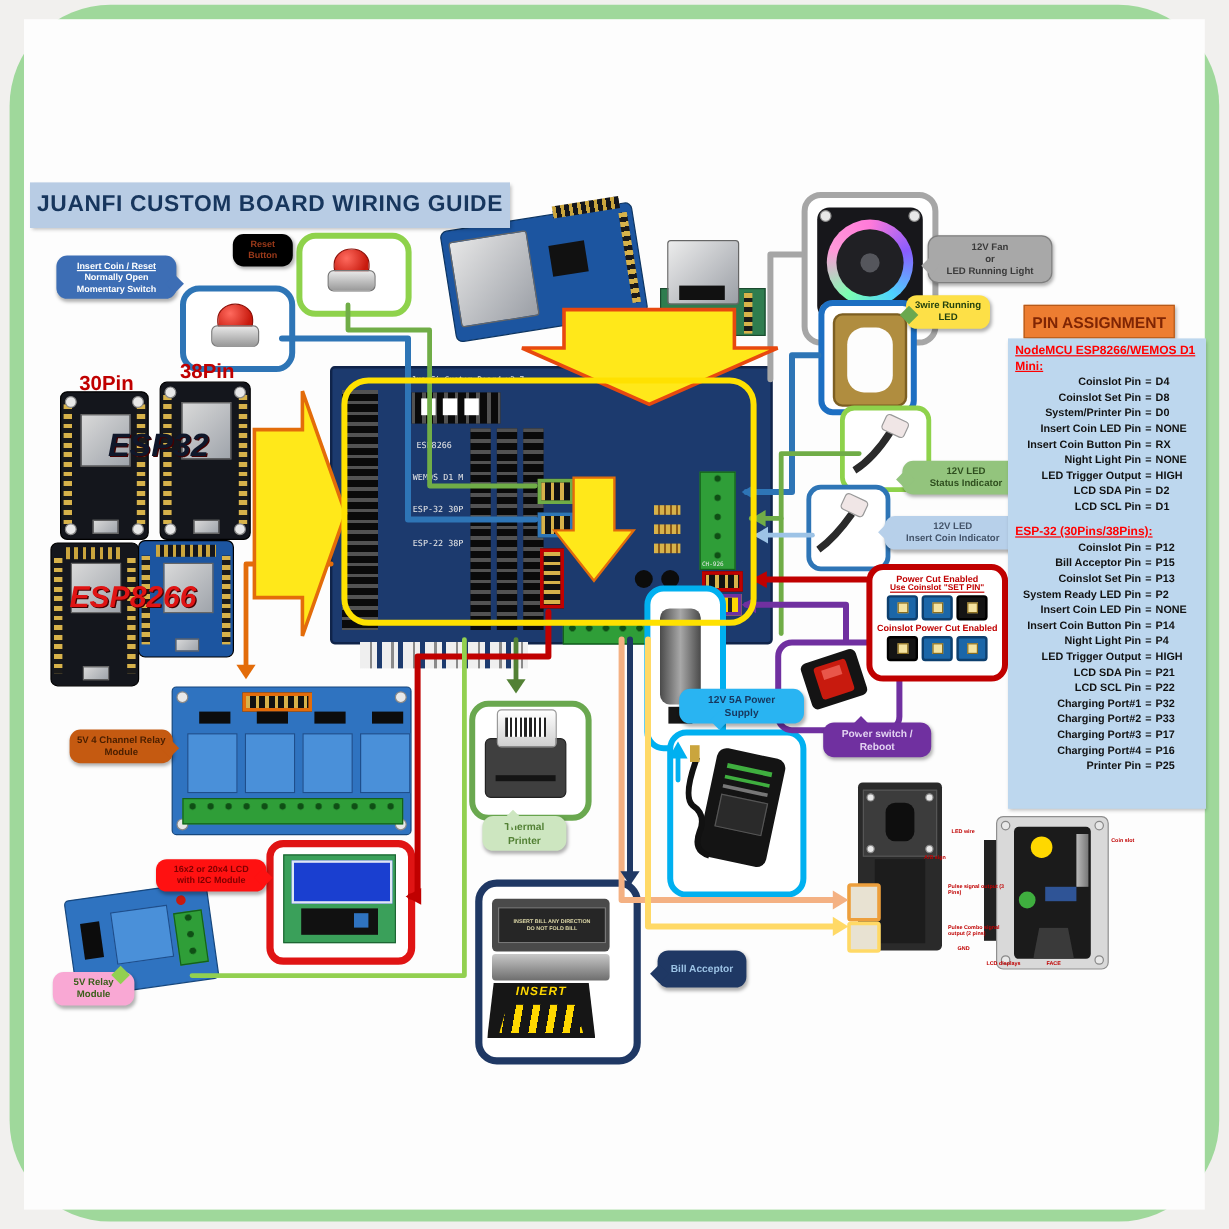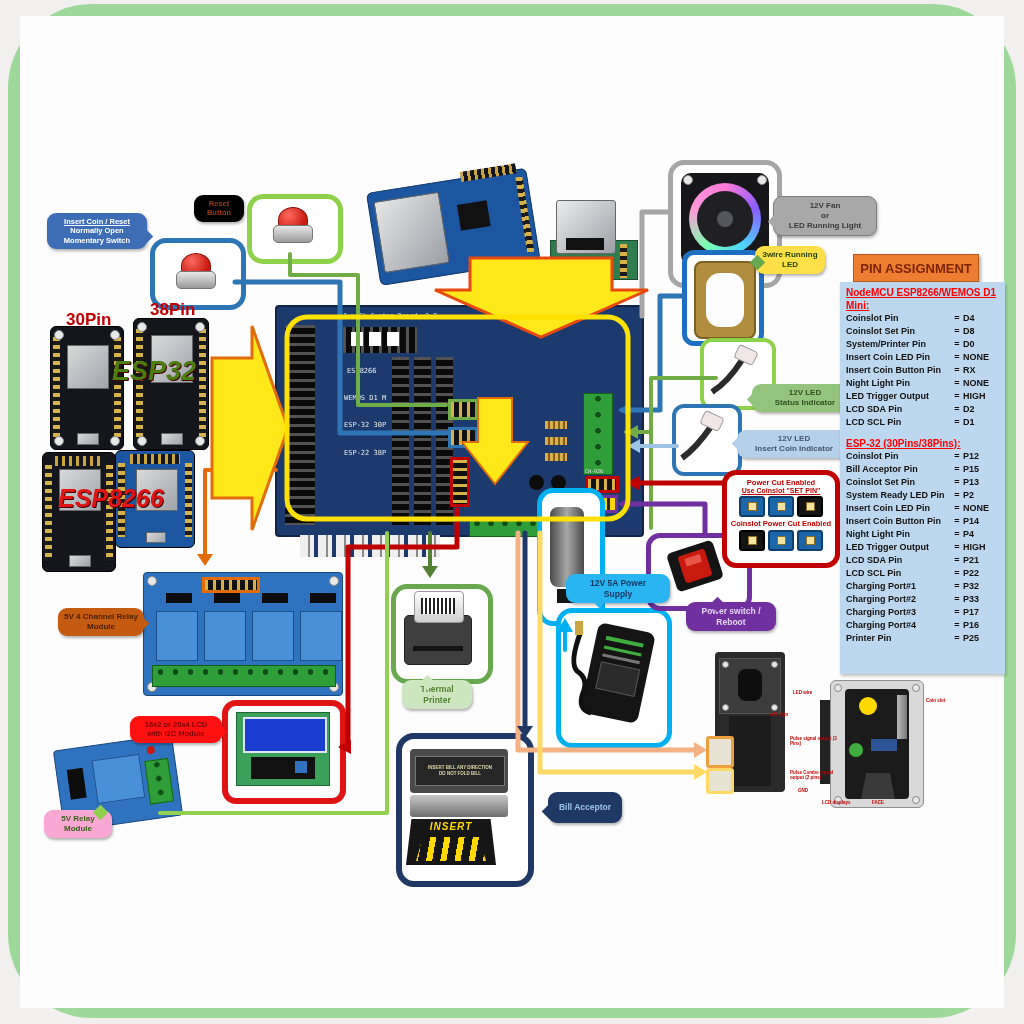--- a/index.html
+++ b/index.html
@@ -50,21 +50,21 @@
   .jcap i{width:7px;height:7px;background:#f4e3a1;border:1px solid #8a6d1f;display:block;}
   
   .pin-panel{left:840px;top:282px;width:165px;height:392px;background:#bdd7ee;
              padding:4px 6px;box-sizing:border-box;box-shadow:1px 2px 3px rgba(0,0,0,.25);}
   .pin-header{left:853px;top:254px;width:124px;height:26px;background:#ed7d31;border:1px solid #b55a1a;
              display:flex;align-items:center;justify-content:center;color:#7f2504;
              font-weight:bold;font-size:13px;box-shadow:2px 2px 3px rgba(0,0,0,.3);}
   .sect-title{color:#ff0000;font-weight:bold;font-size:10px;text-decoration:underline;line-height:1.3;}
   .pin-row{display:flex;align-items:baseline;font-size:9px;font-weight:bold;color:#111;
            line-height:13px;white-space:nowrap;}
-  .pin-row .pl{flex:1;text-align:left;}
+  .pin-row .pl{flex:1;text-align:right;}
   .pin-row .peq{width:12px;text-align:center;}
   .pin-row .pv{width:36px;text-align:left;}
   
   .tinyred{position:absolute;color:#c00000;font-size:4.5px;line-height:1.15;font-weight:bold;width:58px;}
   .silk{position:absolute;color:#e9e9e9;font-family:"DejaVu Sans Mono",monospace;}
   svg{position:absolute;left:0;top:0;pointer-events:none;}
 </style>
 </head>
 <body>
 
@@ -377,34 +377,35 @@
     <polygon points="694,764 694,780 707,772" fill="#ffd966"></polygon>
     <polygon points="338,747 351,740 351,754" fill="#c00000"></polygon>
 
     <polygon points="212,358 252,358 252,326 288,428 252,530 252,498 212,498" fill="#ffe81a" stroke="#e36c0a" stroke-width="3"></polygon>
     <polygon points="470,258 612,258 612,290 648,290 541,337 435,290 470,290" fill="#ffe81a" stroke="#e8490f" stroke-width="3"></polygon>
     <polygon points="478,398 512,398 512,442 528,442 495,484 462,442 478,442" fill="#ffe81a" stroke="#e36c0a" stroke-width="2"></polygon>
 
     <rect x="287" y="317" width="341" height="202" rx="20" fill="none" stroke="#ffe100" stroke-width="5"></rect>
   </svg>
 
+  <div class="abs banner">JUANFI CUSTOM BOARD WIRING GUIDE</div>
 
   <div class="bubble" style="left:47px;top:213px;width:94px;background:#3d6eb5;color:#fff;font-size:7.5px;">
     <div class="u">Insert Coin / Reset</div>
     <div>Normally Open</div>
     <div>Momentary Switch</div>
     <i class="tail" style="right:-4px;top:18px;background:#3d6eb5;"></i>
   </div>
   <div class="bubble" style="left:194px;top:195px;width:44px;background:#000000;color:#9c3a1a;font-size:7.5px;">
     <div>Reset</div>
     <div>Button</div>
   </div>
   <div class="abs" style="left:66px;top:310px;color:#c00000;font-weight:bold;font-size:17px;">30Pin</div>
   <div class="abs" style="left:150px;top:300px;color:#c00000;font-weight:bold;font-size:17px;">38Pin</div>
-  <div class="abs" style="left:90px;top:356px;color:#4d7c0f;font-weight:bold;font-style:italic;font-size:27px;text-shadow:1px 1px 0 #400;margin-left:22px;">ESP32</div>
+  <div class="abs" style="left:90px;top:356px;color:#0f172a;font-weight:bold;font-style:italic;font-size:27px;text-shadow:1px 1px 0 #400;">ESP32</div>
   <div class="abs" style="left:58px;top:484px;color:#e01414;font-weight:bold;font-style:italic;font-size:25px;text-shadow:1px 1px 0 #400;">ESP8266</div>
 
   <div class="bubble" style="left:773px;top:160px;width:96px;background:#a8a8a8;border:1px solid #7f7f7f;color:#3a3a3a;margin-top:36px;">
     <div>12V Fan</div>
     <div>or</div>
     <div>LED Running Light</div>
     <i class="tail" style="left:-4px;bottom:8px;background:#a8a8a8;"></i>
   </div>
   <div class="bubble" style="left:755px;top:246px;width:64px;background:#fde047;color:#24420e;">
     <div>3wire Running</div>

